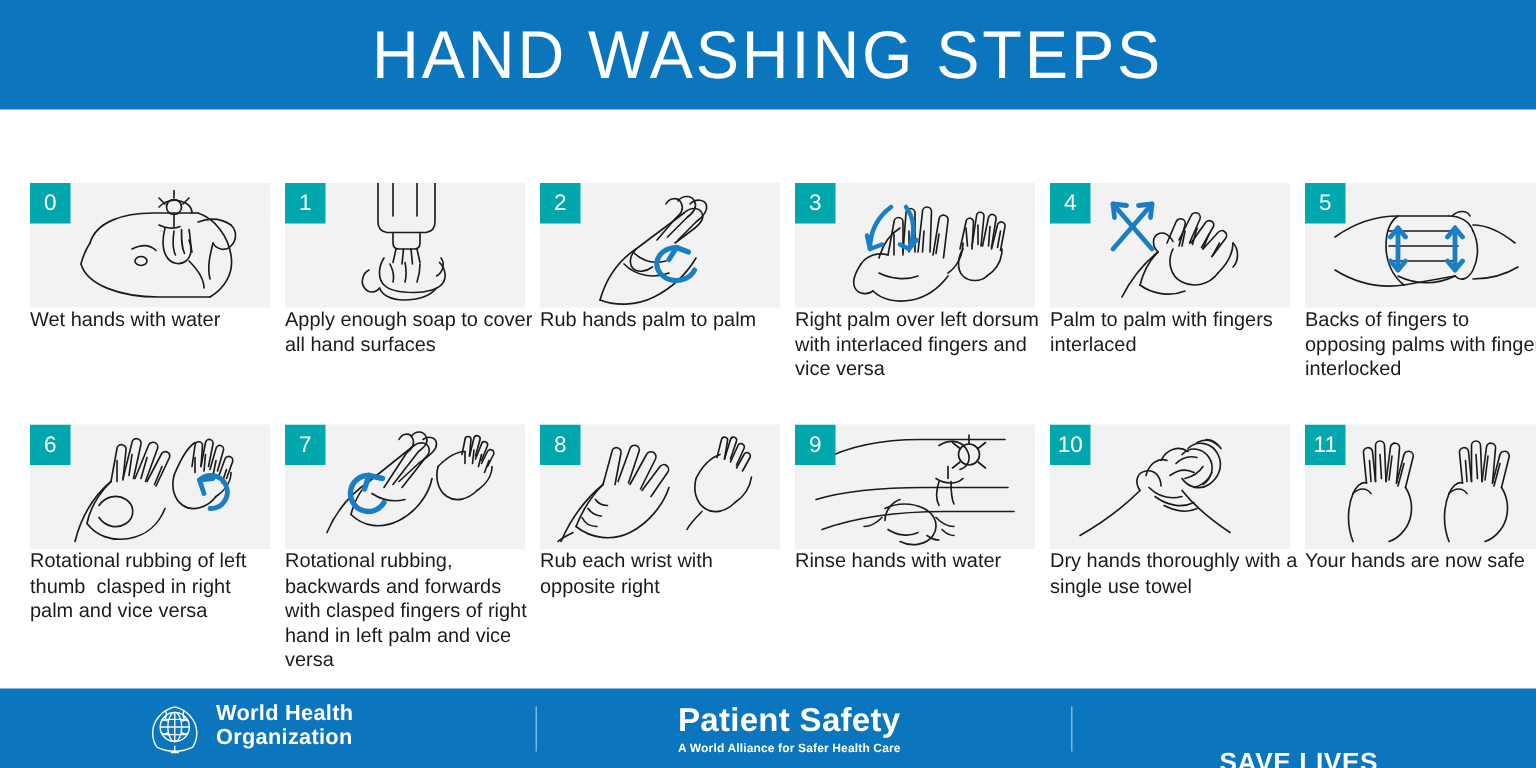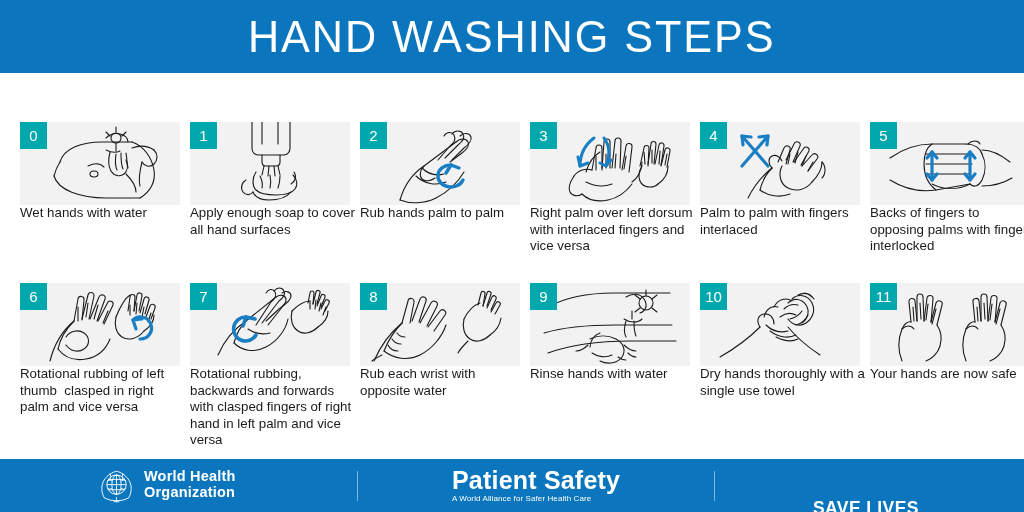--- a/index.html
+++ b/index.html
@@ -78,22 +78,22 @@
   .who-words{
     color:#fff;font-weight:bold;font-size:14.5px;line-height:16px;
     letter-spacing:0.2px;
   }
   .divider{
     position:absolute;top:12px;width:1px;height:30px;background:#7fb8dd;
   }
   .div-1{left:357px;}
   .div-2{left:714px;}
   .ps-block{position:absolute;left:452px;top:10px;text-align:left;}
-  .ps-title{color:#fff;font-size:25px;font-weight:bold;letter-spacing:0.2px;line-height:22px;}
-  .ps-sub{color:#fff;font-size:8px;font-weight:normal;letter-spacing:0.1px;margin-top:3px;}
+  .ps-title{color:#fff;font-size:22px;font-weight:bold;letter-spacing:0.2px;line-height:22px;}
+  .ps-sub{color:#fff;font-size:8px;font-weight:bold;letter-spacing:0.1px;margin-top:3px;}
   .sl-block{position:absolute;left:813px;top:10px;}
   .sl-title{color:#fff;font-size:17.5px;font-weight:bold;letter-spacing:0.4px;line-height:20px;margin-top:29px;}
   .sl-sub{color:#fff;font-size:12.5px;font-weight:normal;margin-top:2px;text-decoration:underline;}
   .sl-sub b{font-weight:bold;}
 </style>
 </head>
 <body>
 
 <div class="poster">
 
@@ -362,21 +362,21 @@
               <path d="M118 22 l3 -12 a2 2 0 0 1 4 1 l-2 12"></path>
               <path d="M123 23 l4 -13 a2 2 0 0 1 4 1 l-4 12"></path>
               <path d="M127 25 l5 -11 a2 2 0 0 1 4 2 l-5 11"></path>
               <path d="M131 29 l5 -9 a2 2 0 0 1 4 2 l-5 9"></path>
               <path d="M104 36 c-2 8 0 16 6 20 c6 4 14 2 20 -4"></path>
               <path d="M130 52 c6 -4 10 -10 11 -17"></path>
               <path d="M108 58 c-4 4 -8 8 -10 12"></path>
             </g>
           </svg>
         </div>
-        <div class="caption">Rub each wrist with opposite water</div>
+        <div class="caption">Rub each wrist with opposite right</div>
       </div>
 
       <div class="card">
         <div class="panel">
           <div class="badge">9</div>
           <svg class="art" viewBox="0 0 160 83">
             <g fill="none" stroke="#1b1b1b" stroke-width="1.1" stroke-linecap="round" stroke-linejoin="round">
               <path d="M18 24 C36 14 60 10 84 10 L140 10"></path>
               <path d="M14 50 C34 44 60 42 86 42 L142 42"></path>
               <path d="M18 70 C40 62 70 58 100 58 L146 58"></path>

